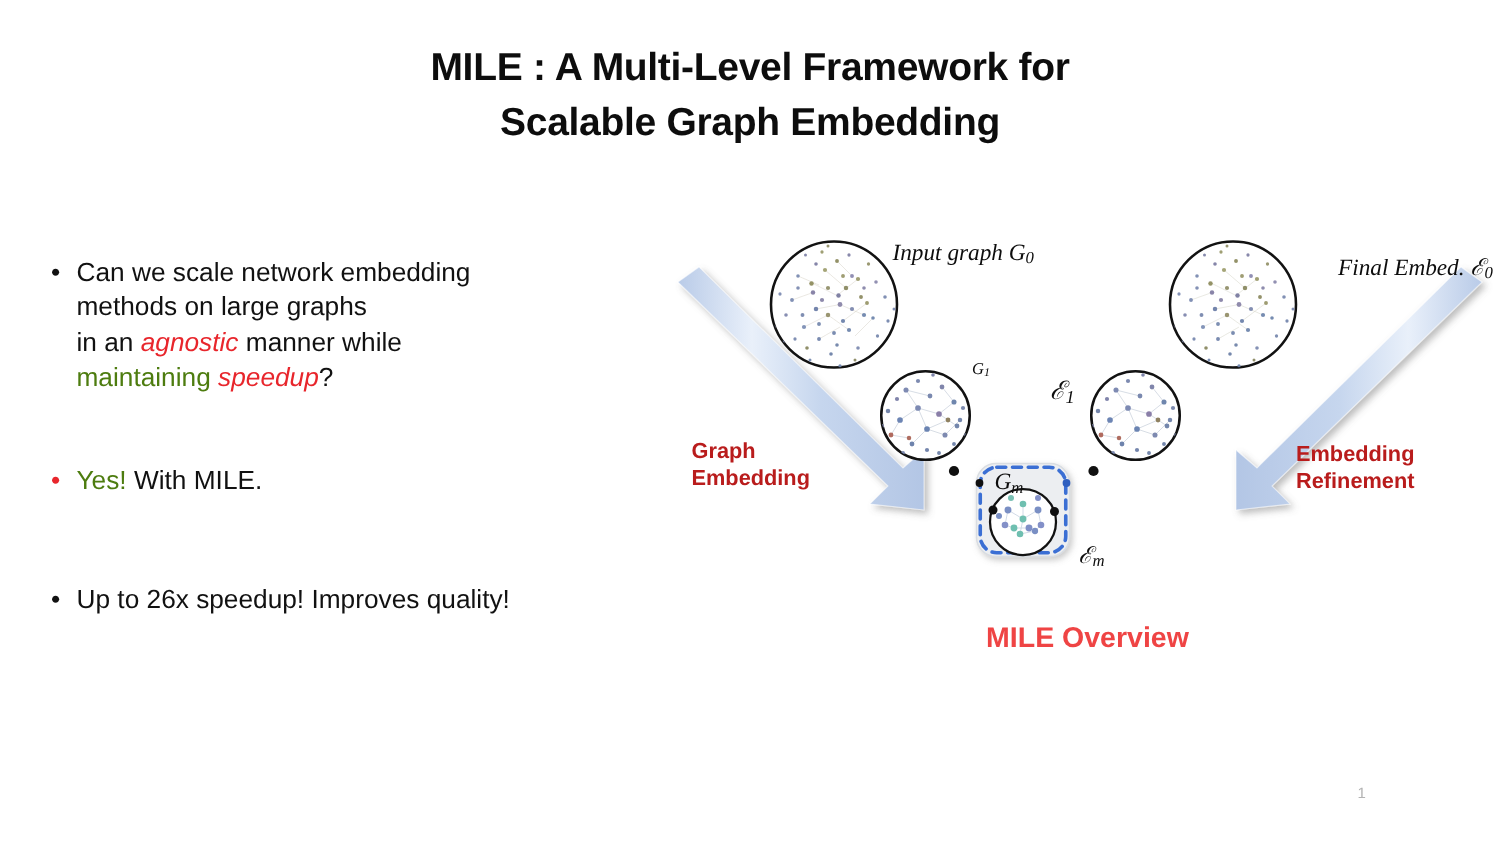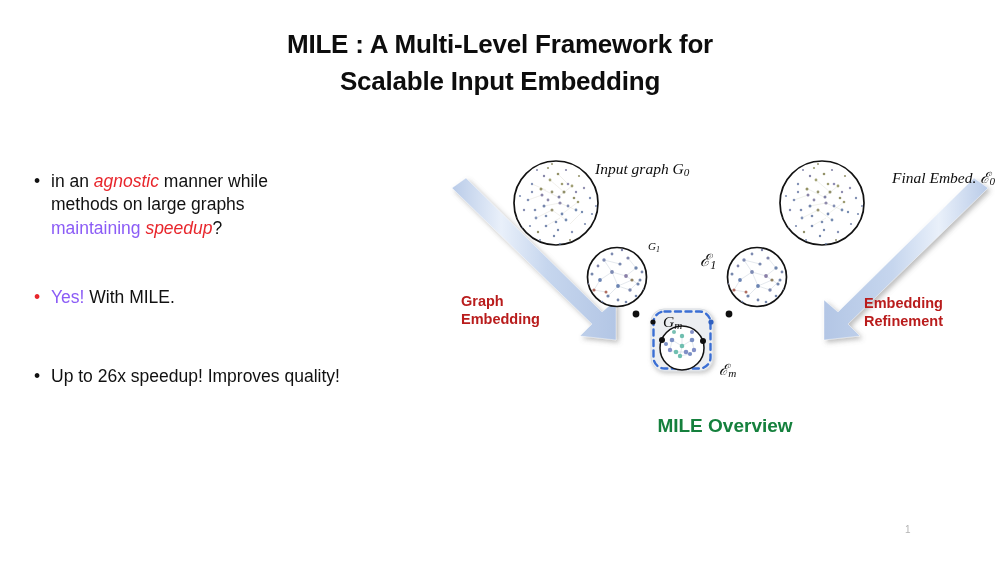--- a/index.html
+++ b/index.html
@@ -46,21 +46,21 @@
     position: absolute;
     left: 4px; top: 0;
     font-size: 17.5px;
     line-height: 1.33;
   }
   .bullet-item.b1 { margin-bottom: 0; }
   .bullet-item.b2 { margin-top: 46px; }
   .bullet-item.b3 { margin-top: 56px; }
   .dot-black { color: #111111; }
   .dot-red { color: #e8262c; }
-  .red { color: #8b5cf6; }
+  .red { color: #4d7c0f; }
   .red-i { color: #e8262c; font-style: italic; }
   .bl { display: block; }
 
   
   #diagram {
     position: absolute;
     left: 440px; top: 140px;
     width: 560px; height: 310px;
   }
   #diagram svg { display: block; }
@@ -93,44 +93,45 @@
   #label-graph-coarsening { left: 461px; top: 293px; }
   #label-embedding-refinement { left: 840px; top: 295px; margin-left: 24px; }
 
   #caption-mile-overview {
     position: absolute;
     left: 560px; top: 415px;
     width: 330px;
     text-align: center;
     font-size: 19px;
     font-weight: bold;
-    color: #15803d;
+    color: #ef4444;
   }
 
   #page-number {
     position: absolute;
     left: 905px; top: 524px;
     font-size: 10px;
     color: #b3b3b3;
   }
 </style>
 </head>
 <body>
 
 <div id="slide-title">
   <span class="tline">MILE : A Multi-Level Framework for</span>
-  <span class="tline">Scalable Input Embedding</span>
+  <span class="tline">Scalable Graph Embedding</span>
 </div>
 
 <div id="bullet-list">
 
   <div class="bullet-item b1">
     <span class="dot dot-black">•</span>
+    <span class="bl"><span>Can we scale network embedding</span></span>
+    <span class="bl"><span>methods on large graphs</span></span>
     <span class="bl"><span>in an </span><span class="red-i">agnostic</span><span> manner while</span></span>
-    <span class="bl"><span>methods on large graphs</span></span>
     <span class="bl"><span class="red">maintaining </span><span class="red-i">speedup</span><span>?</span></span>
   </div>
 
   <div class="bullet-item b2">
     <span class="dot dot-red">•</span>
     <span class="bl"><span class="red">Yes!</span><span> With MILE.</span></span>
   </div>
 
   <div class="bullet-item b3">
     <span class="dot dot-black">•</span>

